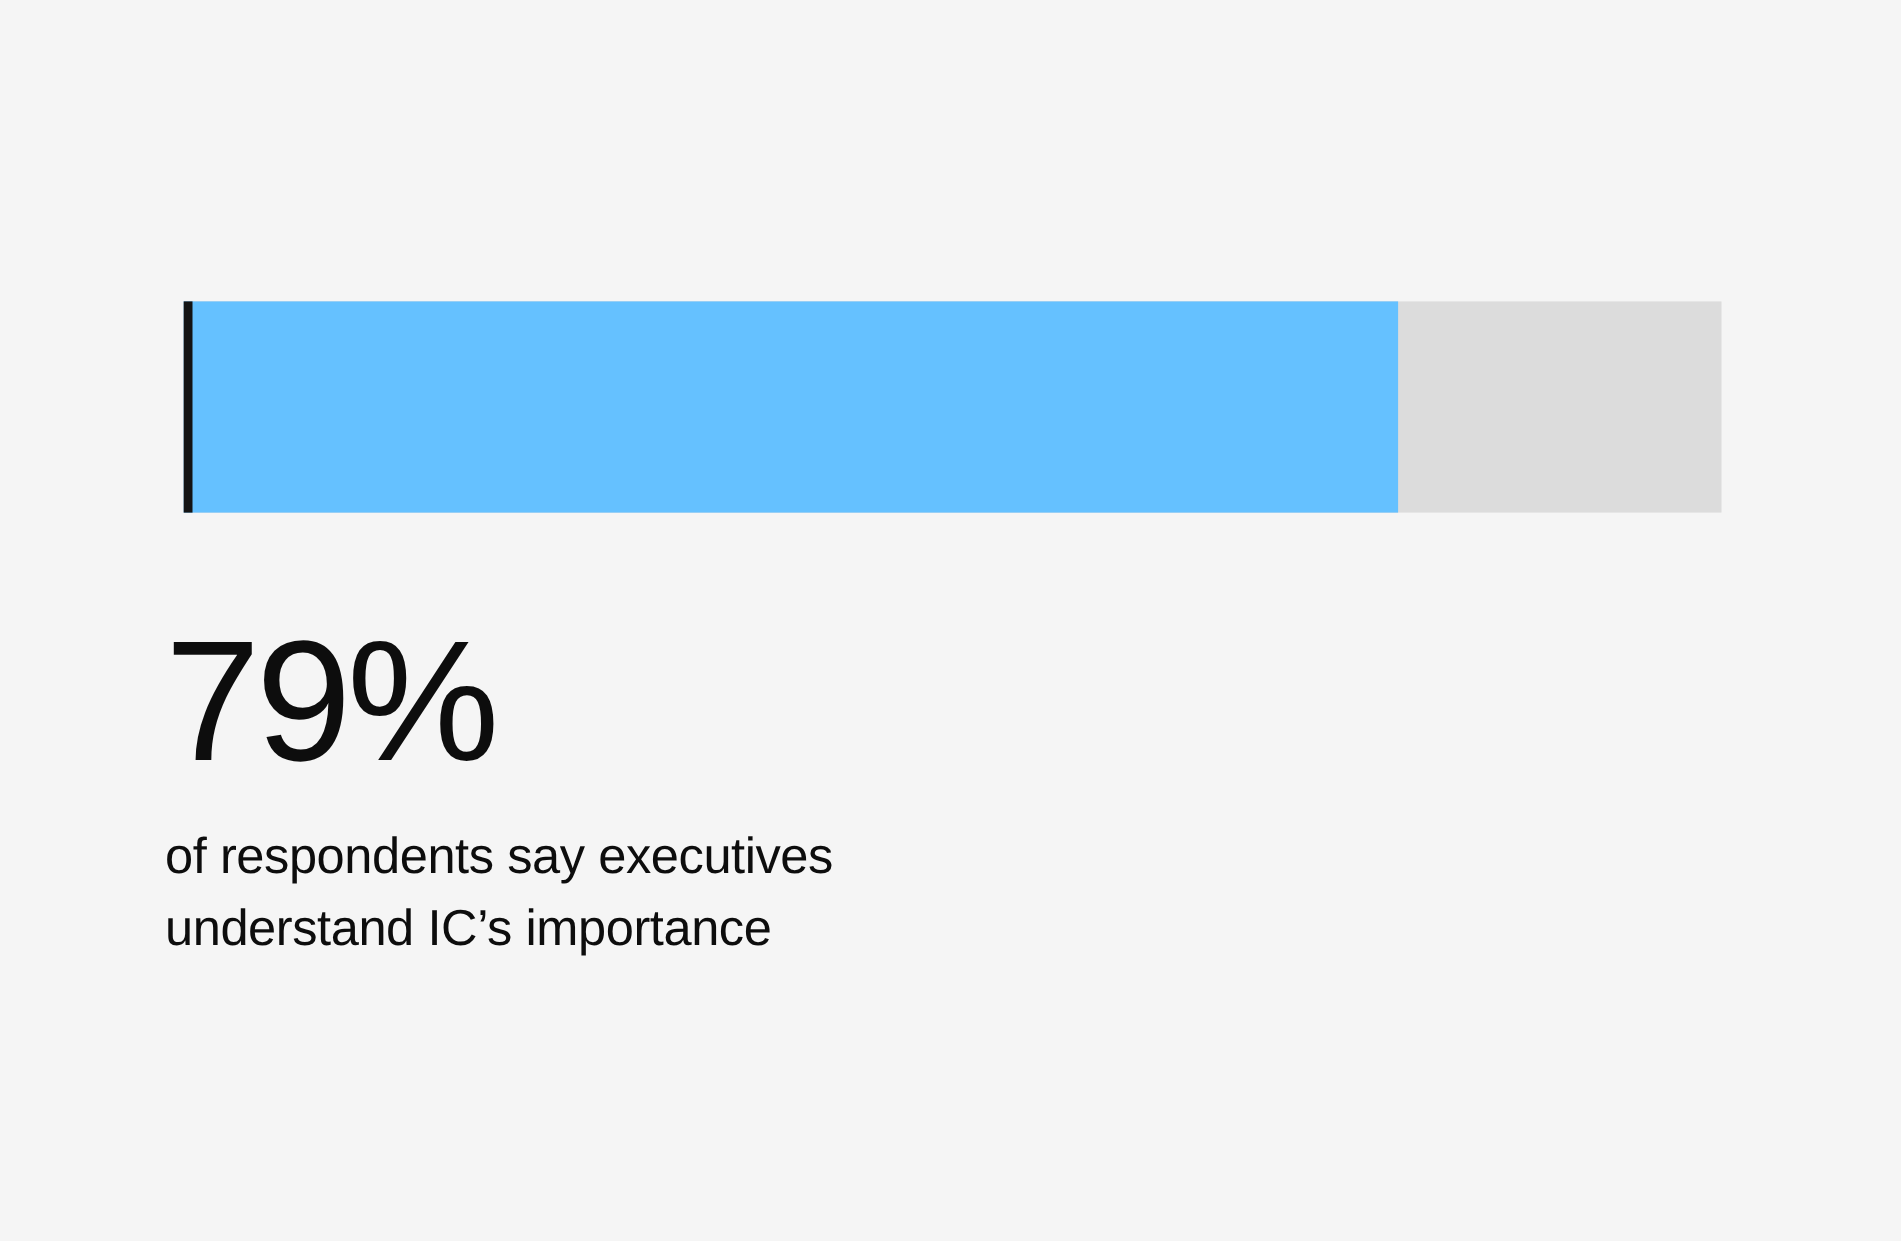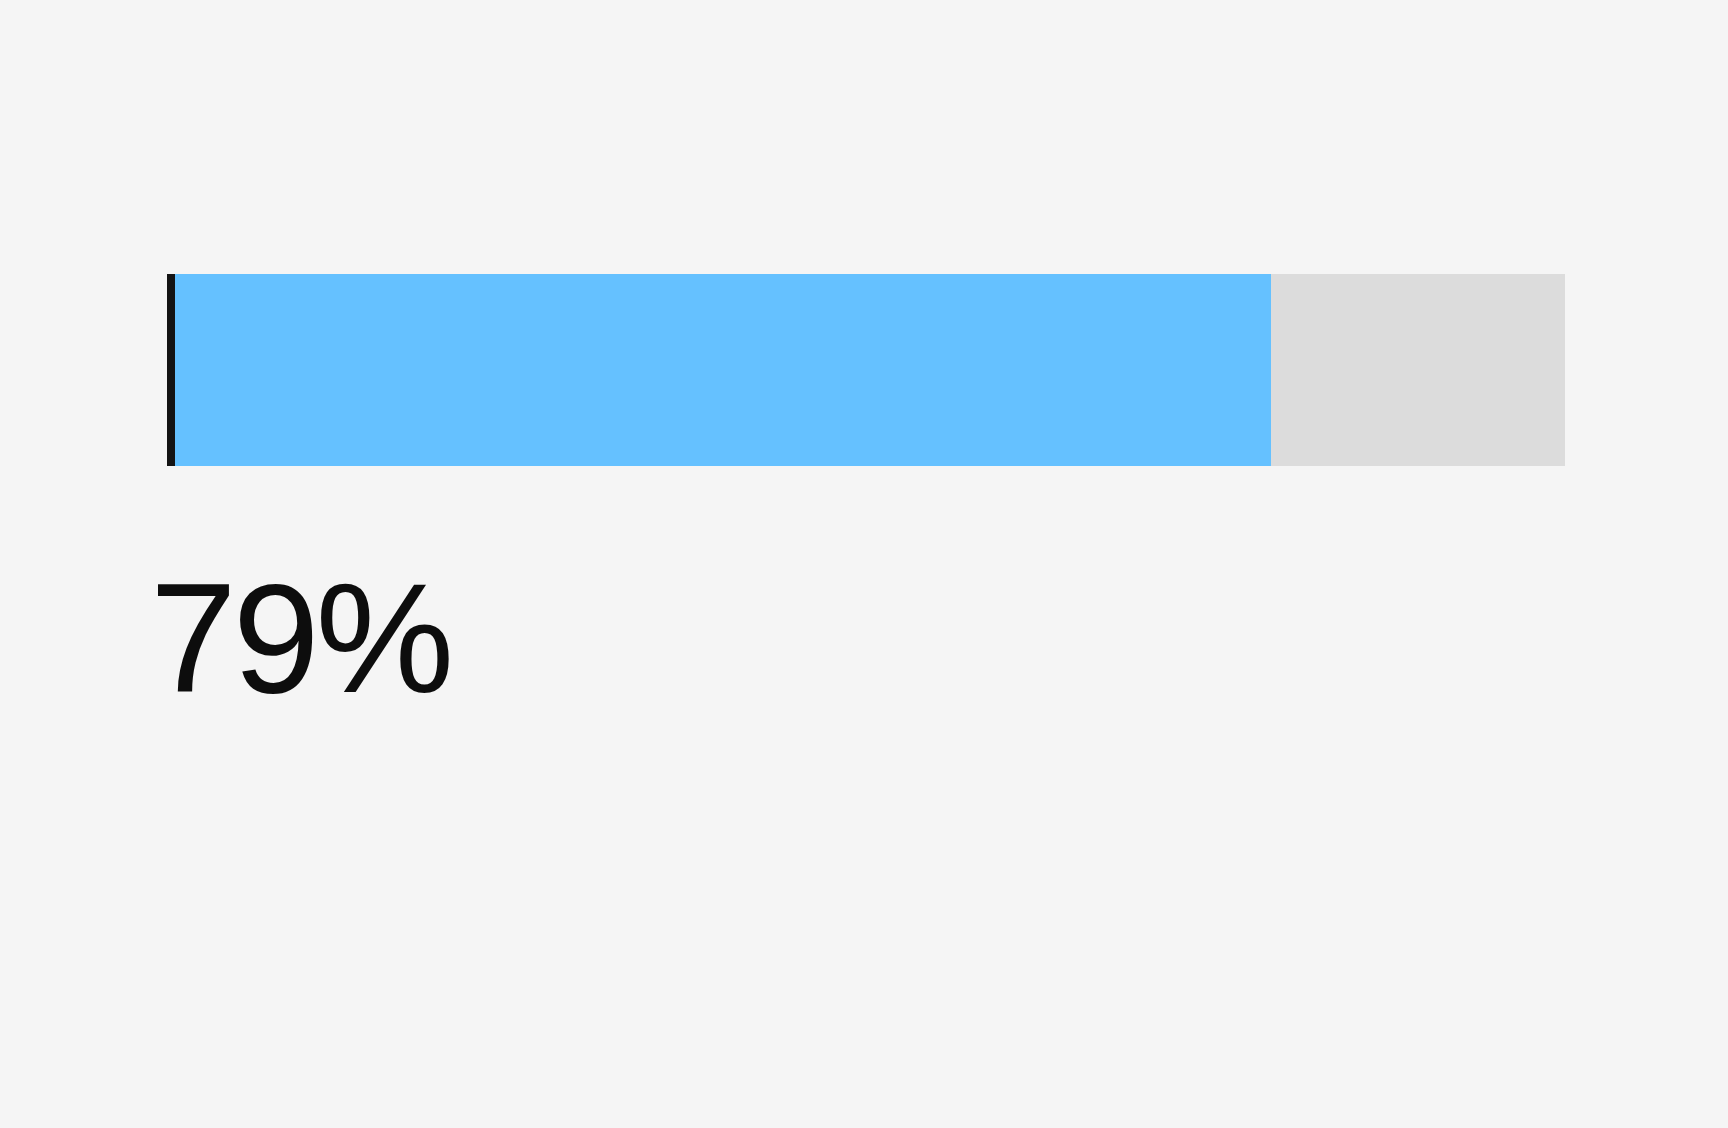--- a/index.html
+++ b/index.html
@@ -104,15 +104,17 @@
 
   <div class="chart-area">
     <div class="bar-track" style="background: rgb(220, 220, 220);">
       <div class="bar-fill" style="width: 79%; background: rgb(101, 193, 255);"></div>
     </div>
     <div class="baseline-tick" style="background: rgb(20, 20, 20);"></div>
   </div>
 
   <div class="stat-block">
     <span class="stat-value" style="color: rgb(13, 13, 13);">79%</span>
+    <span class="stat-caption" style="color: rgb(13, 13, 13);">of respondents say executives
+understand IC’s importance</span>
   </div>
 
 </div>
 
 </body></html>

